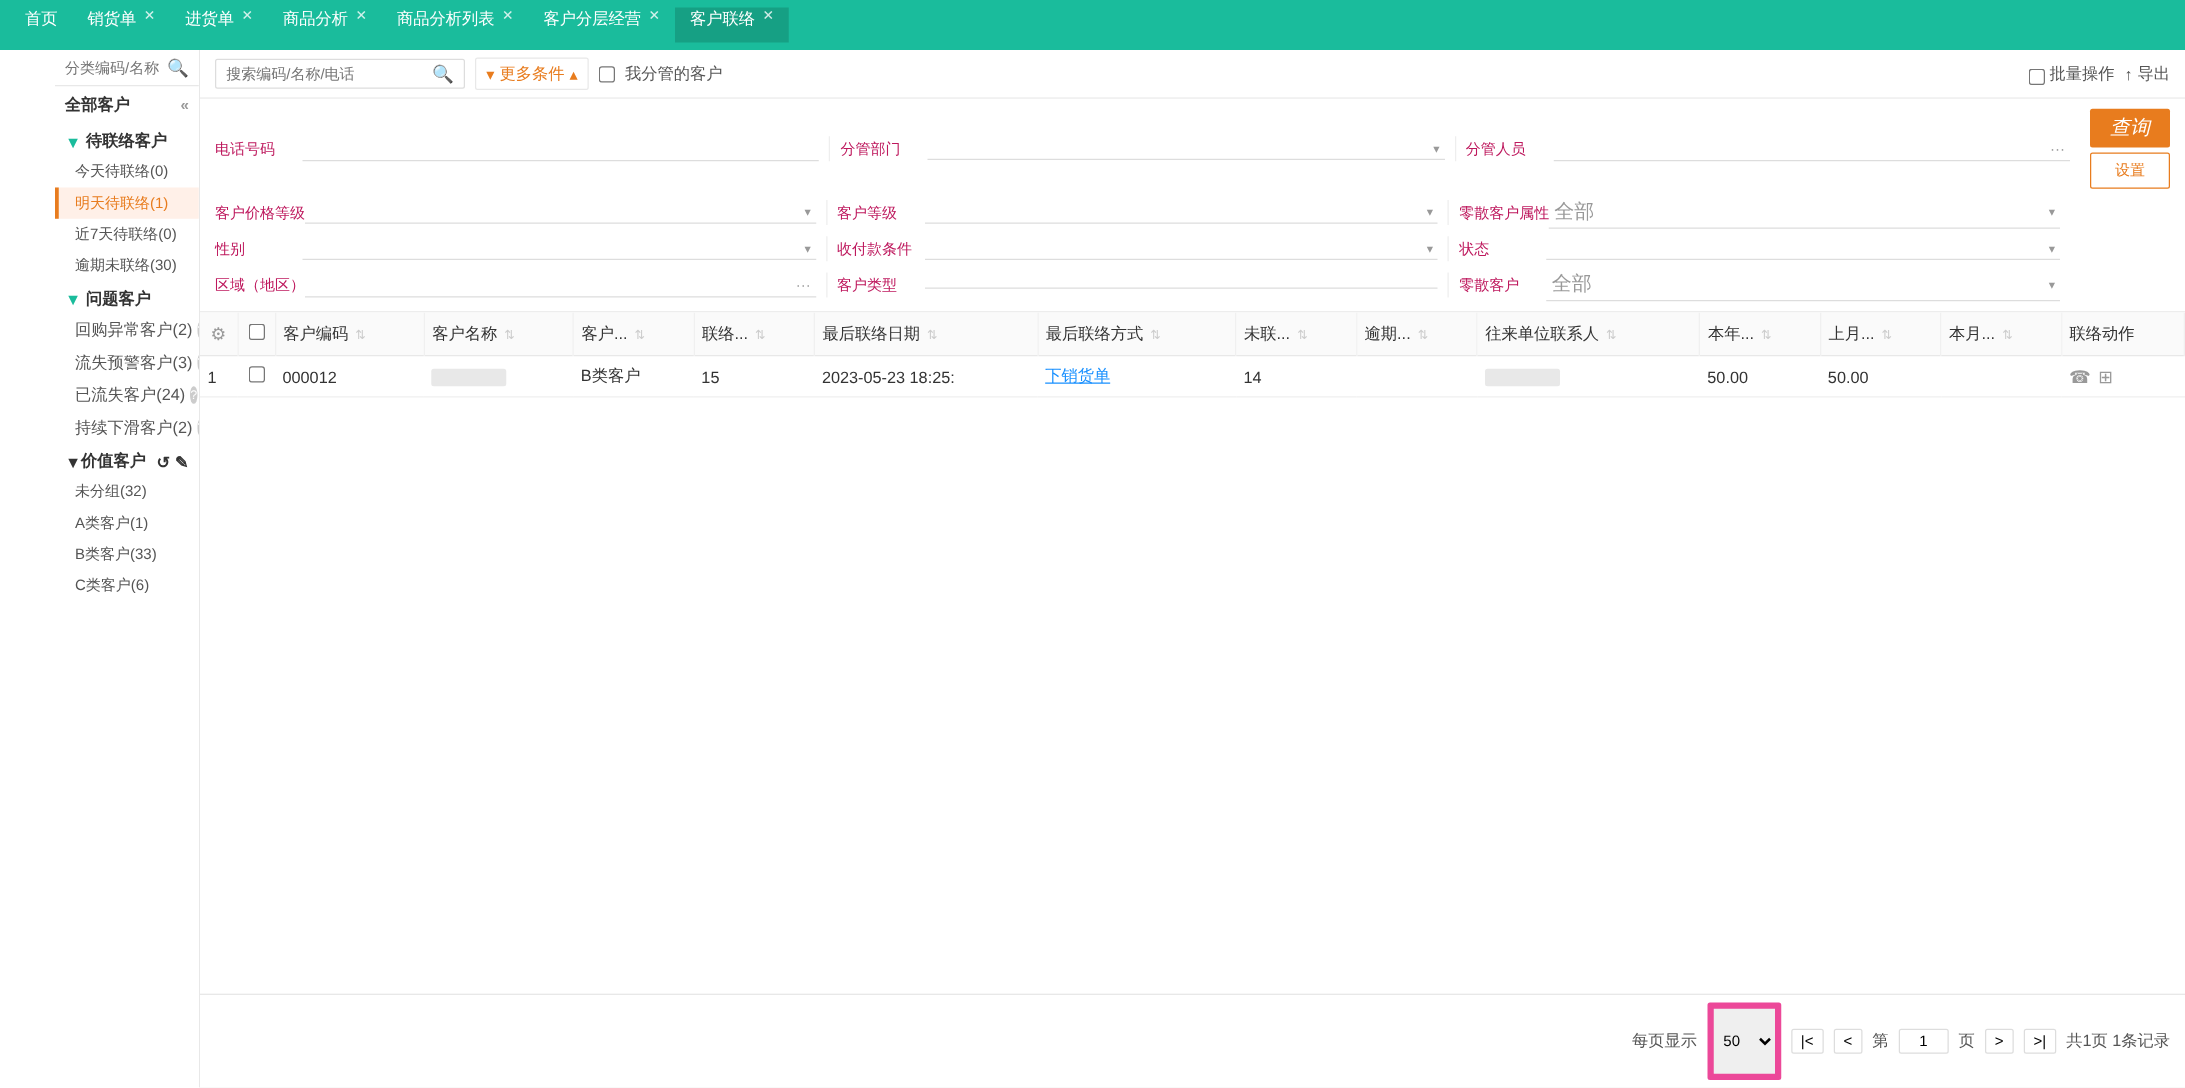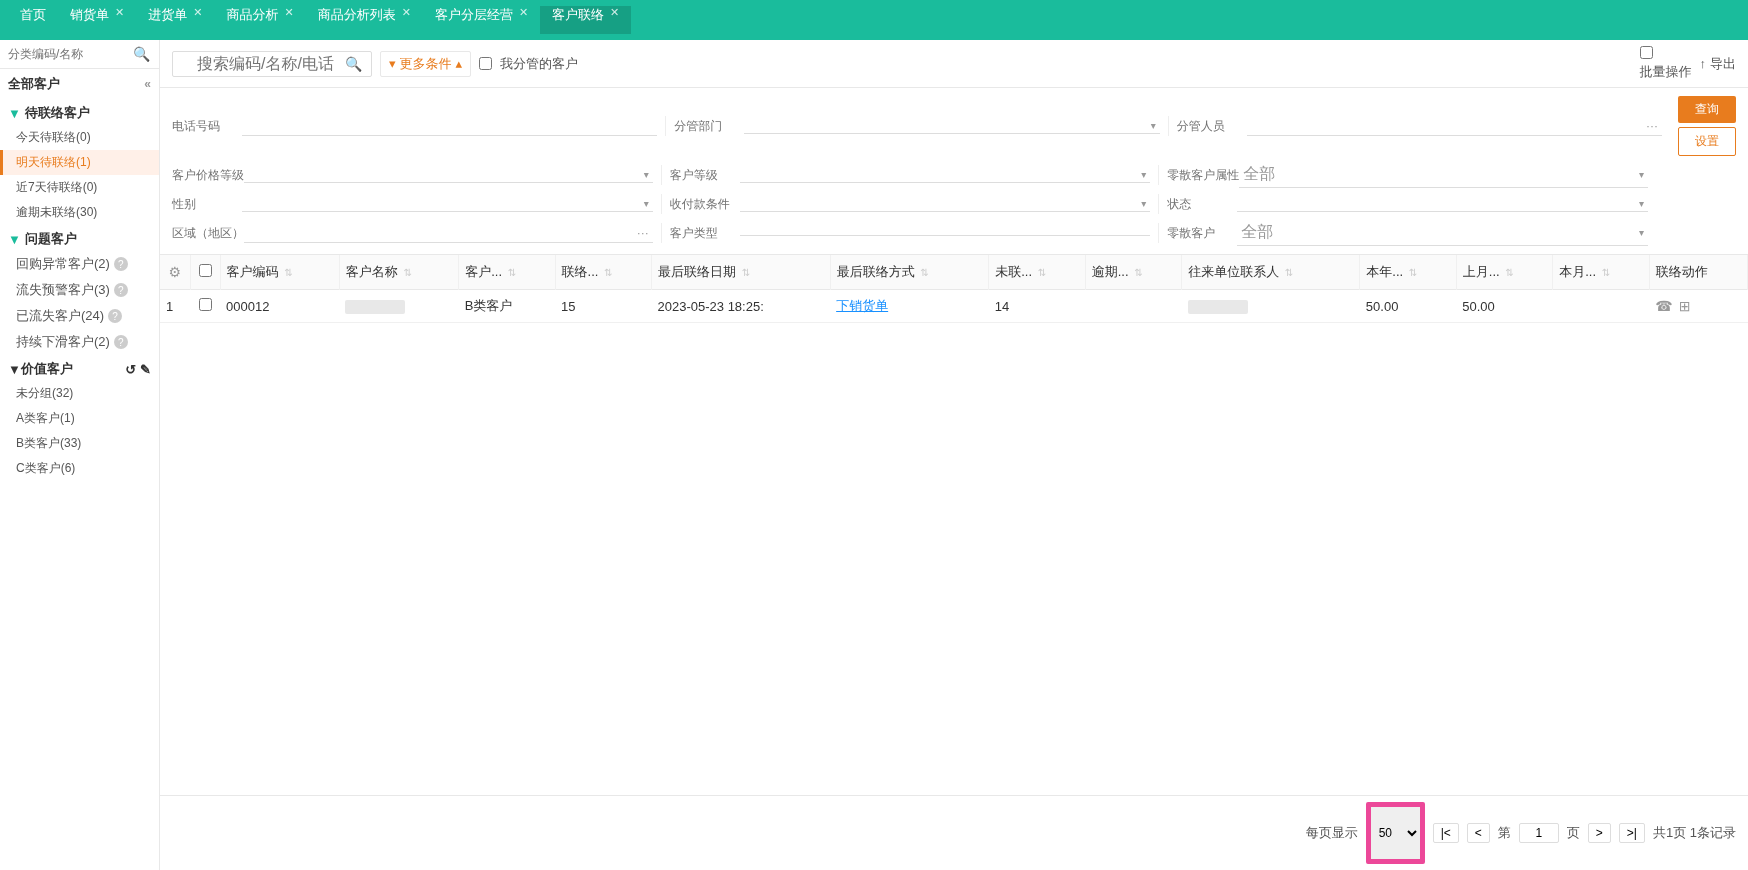--- a/index.html
+++ b/index.html
@@ -31,20 +31,21 @@
       height: calc(100vh - 40px);
     }
 
     
     .sidebar {
       width: 160px;
       background: white;
       border-right: 1px solid #e8e8e8;
       overflow-y: auto;
       flex-shrink: 0;
+      padding-left: 44px;
     }
     .sidebar-search {
       display: flex;
       align-items: center;
       padding: 6px 8px;
       border-bottom: 1px solid #e8e8e8;
     }
     .sidebar-search input {
       border: none;
       outline: none;
@@ -114,21 +115,21 @@
       gap: 8px;
     }
     .search-box {
       display: flex;
       align-items: center;
       border: 1px solid #ddd;
       border-radius: 2px;
       padding: 3px 8px;
       width: 200px;
     }
-    .search-box input { border: none; outline: none; font-size: 16px; color: #be185d; width: 100%; margin-left: 16px; }
+    .search-box input { border: none; outline: none; font-size: 12px; color: #be185d; width: 100%; }
     .search-box-icon { color: #e87c1e; font-size: 14px; }
     .filter-btn {
       display: flex;
       align-items: center;
       gap: 4px;
       color: #e87c1e;
       cursor: pointer;
       font-size: 12px;
       border: 1px solid #e8e8e8;
       padding: 3px 8px;
@@ -137,22 +138,22 @@
     .my-customers-check {
       display: flex;
       align-items: center;
       gap: 8px;
       font-size: 12px;
       color: #555;
       cursor: pointer;
     }
     .toolbar-right { margin-left: auto; display: flex; align-items: center; gap: 8px; }
     .batch-ops-btn {
-      display: flex; align-items: flex-start; gap: 4px;
-      font-size: 12px; color: #555; cursor: pointer; flex-direction: column;
+      display: flex; align-items: flex-end; gap: 4px;
+      font-size: 12px; color: #555; cursor: pointer;
     }
     .export-btn {
       display: flex; align-items: center; gap: 4px;
       font-size: 12px; color: #555; cursor: pointer;
     }
 
     
     .filter-panel {
       background: white;
       border-bottom: 1px solid #e8e8e8;
@@ -166,21 +167,21 @@
     }
     .filter-row:last-child { margin-bottom: 0; }
     .filter-field {
       display: flex;
       align-items: center;
       flex: 1;
       min-width: 0;
     }
     .filter-label {
       font-size: 12px;
-      color: #737373;
+      color: #be185d;
       white-space: nowrap;
       min-width: 70px;
     }
     .filter-input {
       flex: 1;
       border: none;
       border-bottom: 1px solid #ddd;
       outline: none;
       font-size: 12px;
       padding: 2px 4px;
@@ -199,22 +200,23 @@
     .filter-select-arrow { color: #999; font-size: 10px; }
     .filter-select-dots { color: #999; font-size: 12px; cursor: pointer; }
     .filter-divider { width: 1px; height: 20px; background: #eee; }
     .action-btn-query {
       background: #e87c1e;
       color: white;
       border: none;
       padding: 5px 16px;
       border-radius: 2px;
       cursor: pointer;
-      font-size: 12px;
+      font-size: 16px;
       white-space: nowrap;
+      font-style: italic;
     }
     .action-btn-reset {
       background: white;
       color: #e87c1e;
       border: 1px solid #e87c1e;
       padding: 5px 16px;
       border-radius: 2px;
       cursor: pointer;
       font-size: 12px;
       white-space: nowrap;

